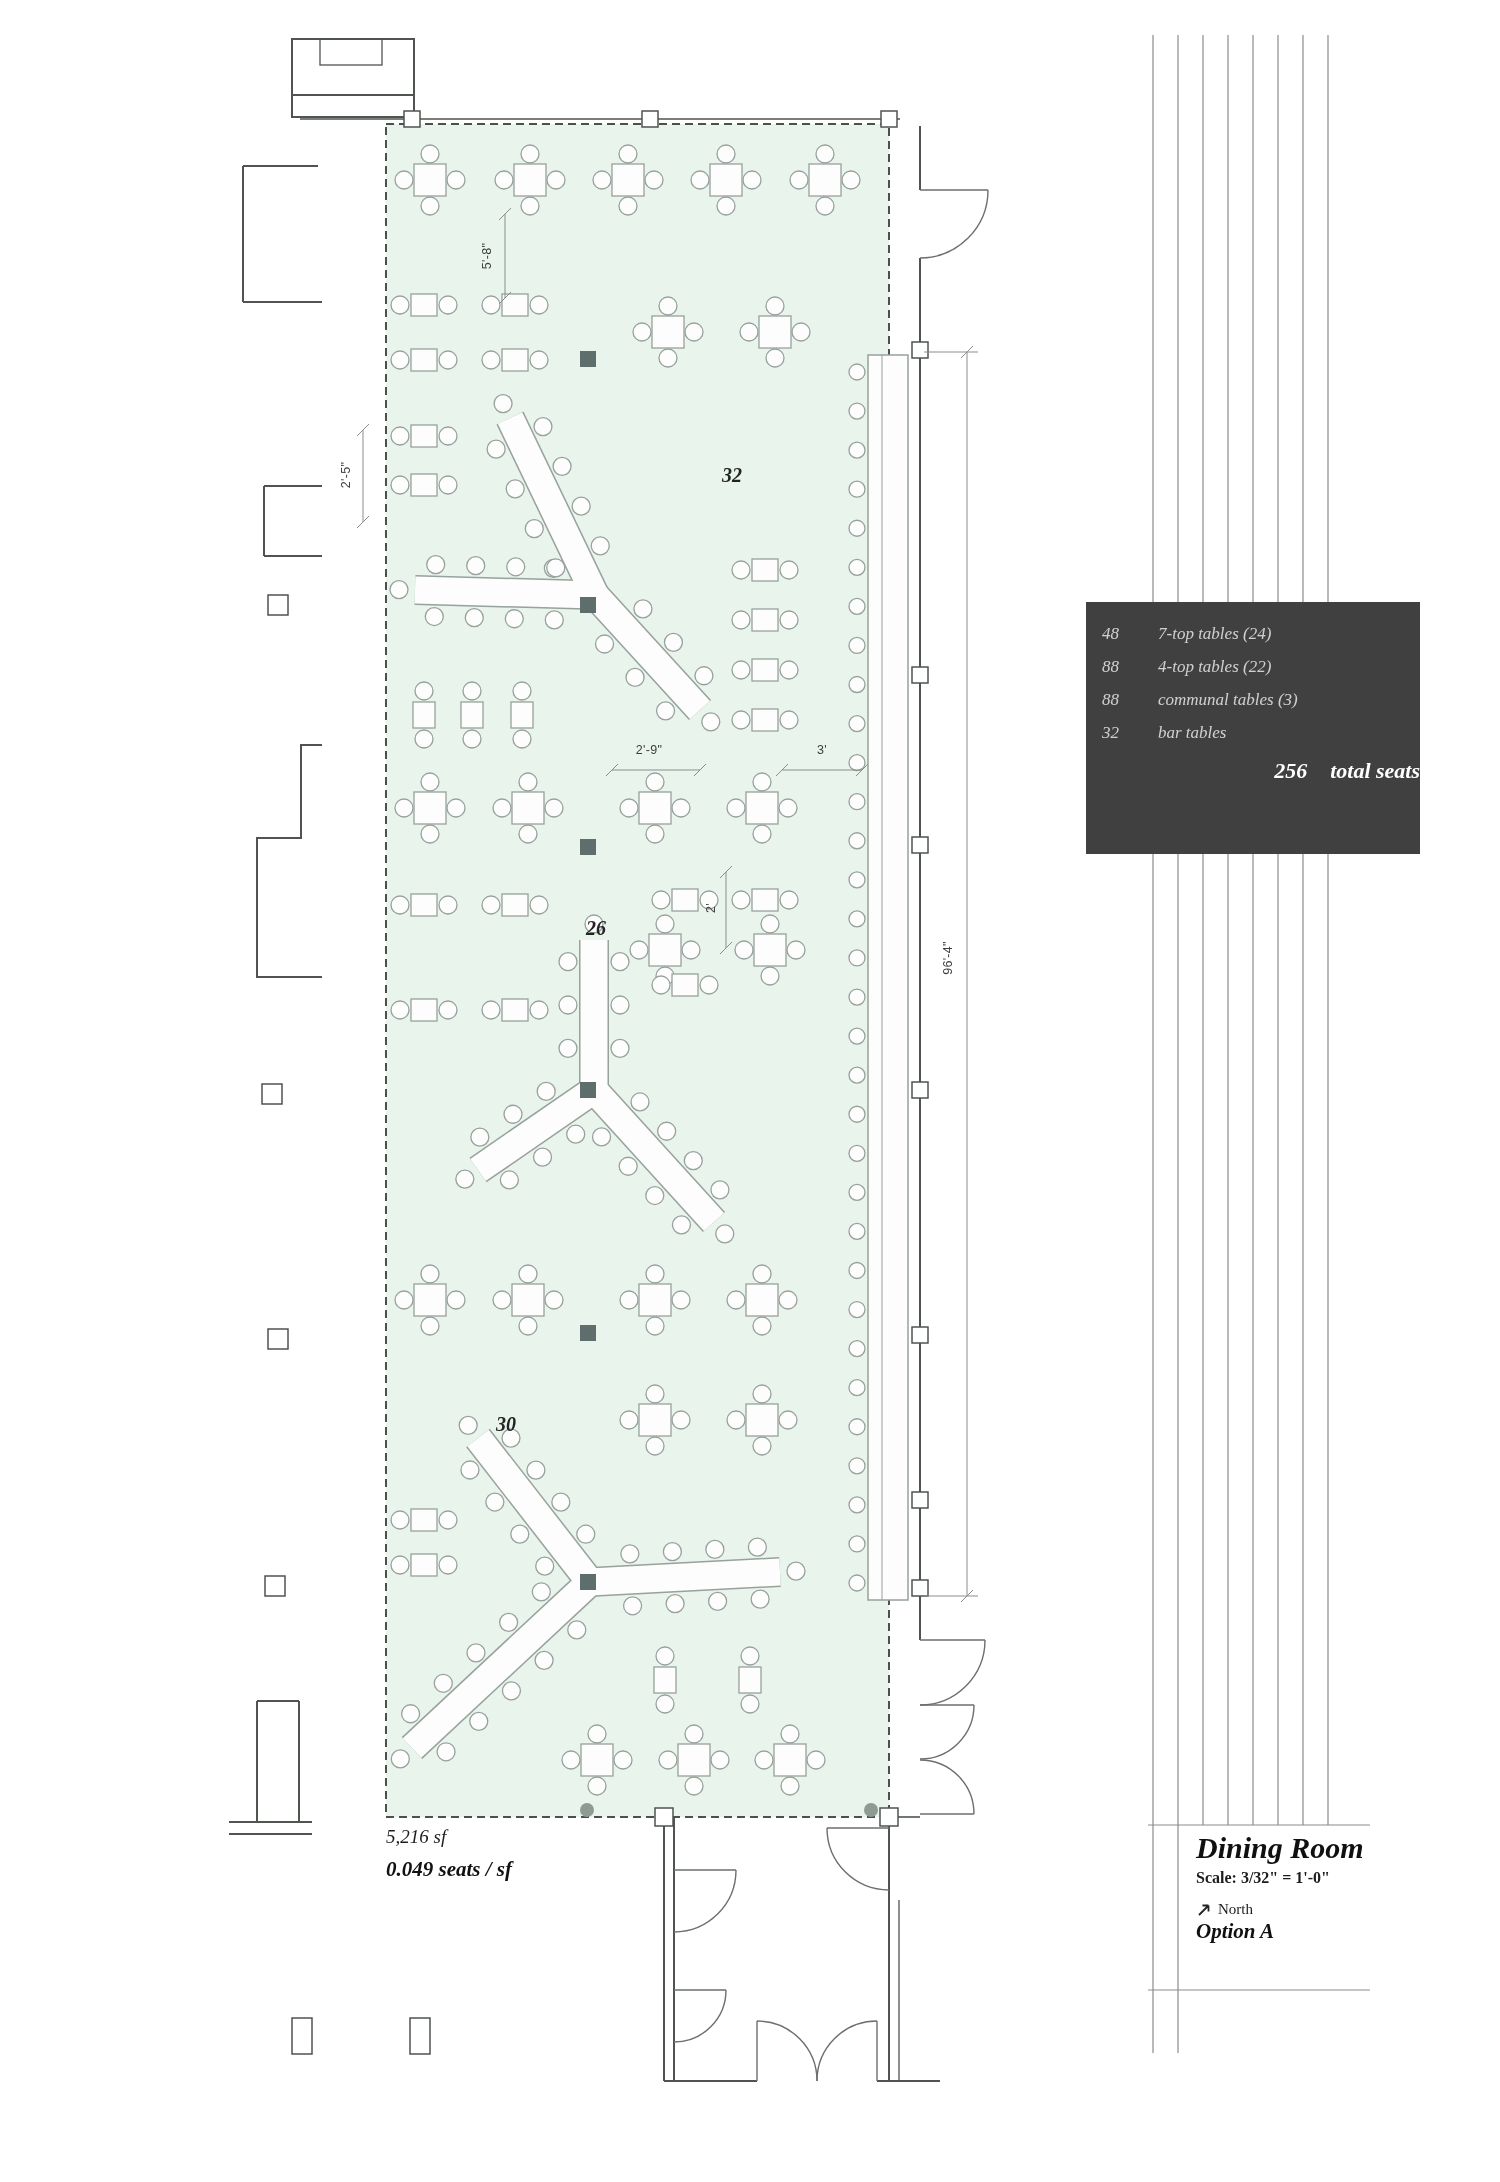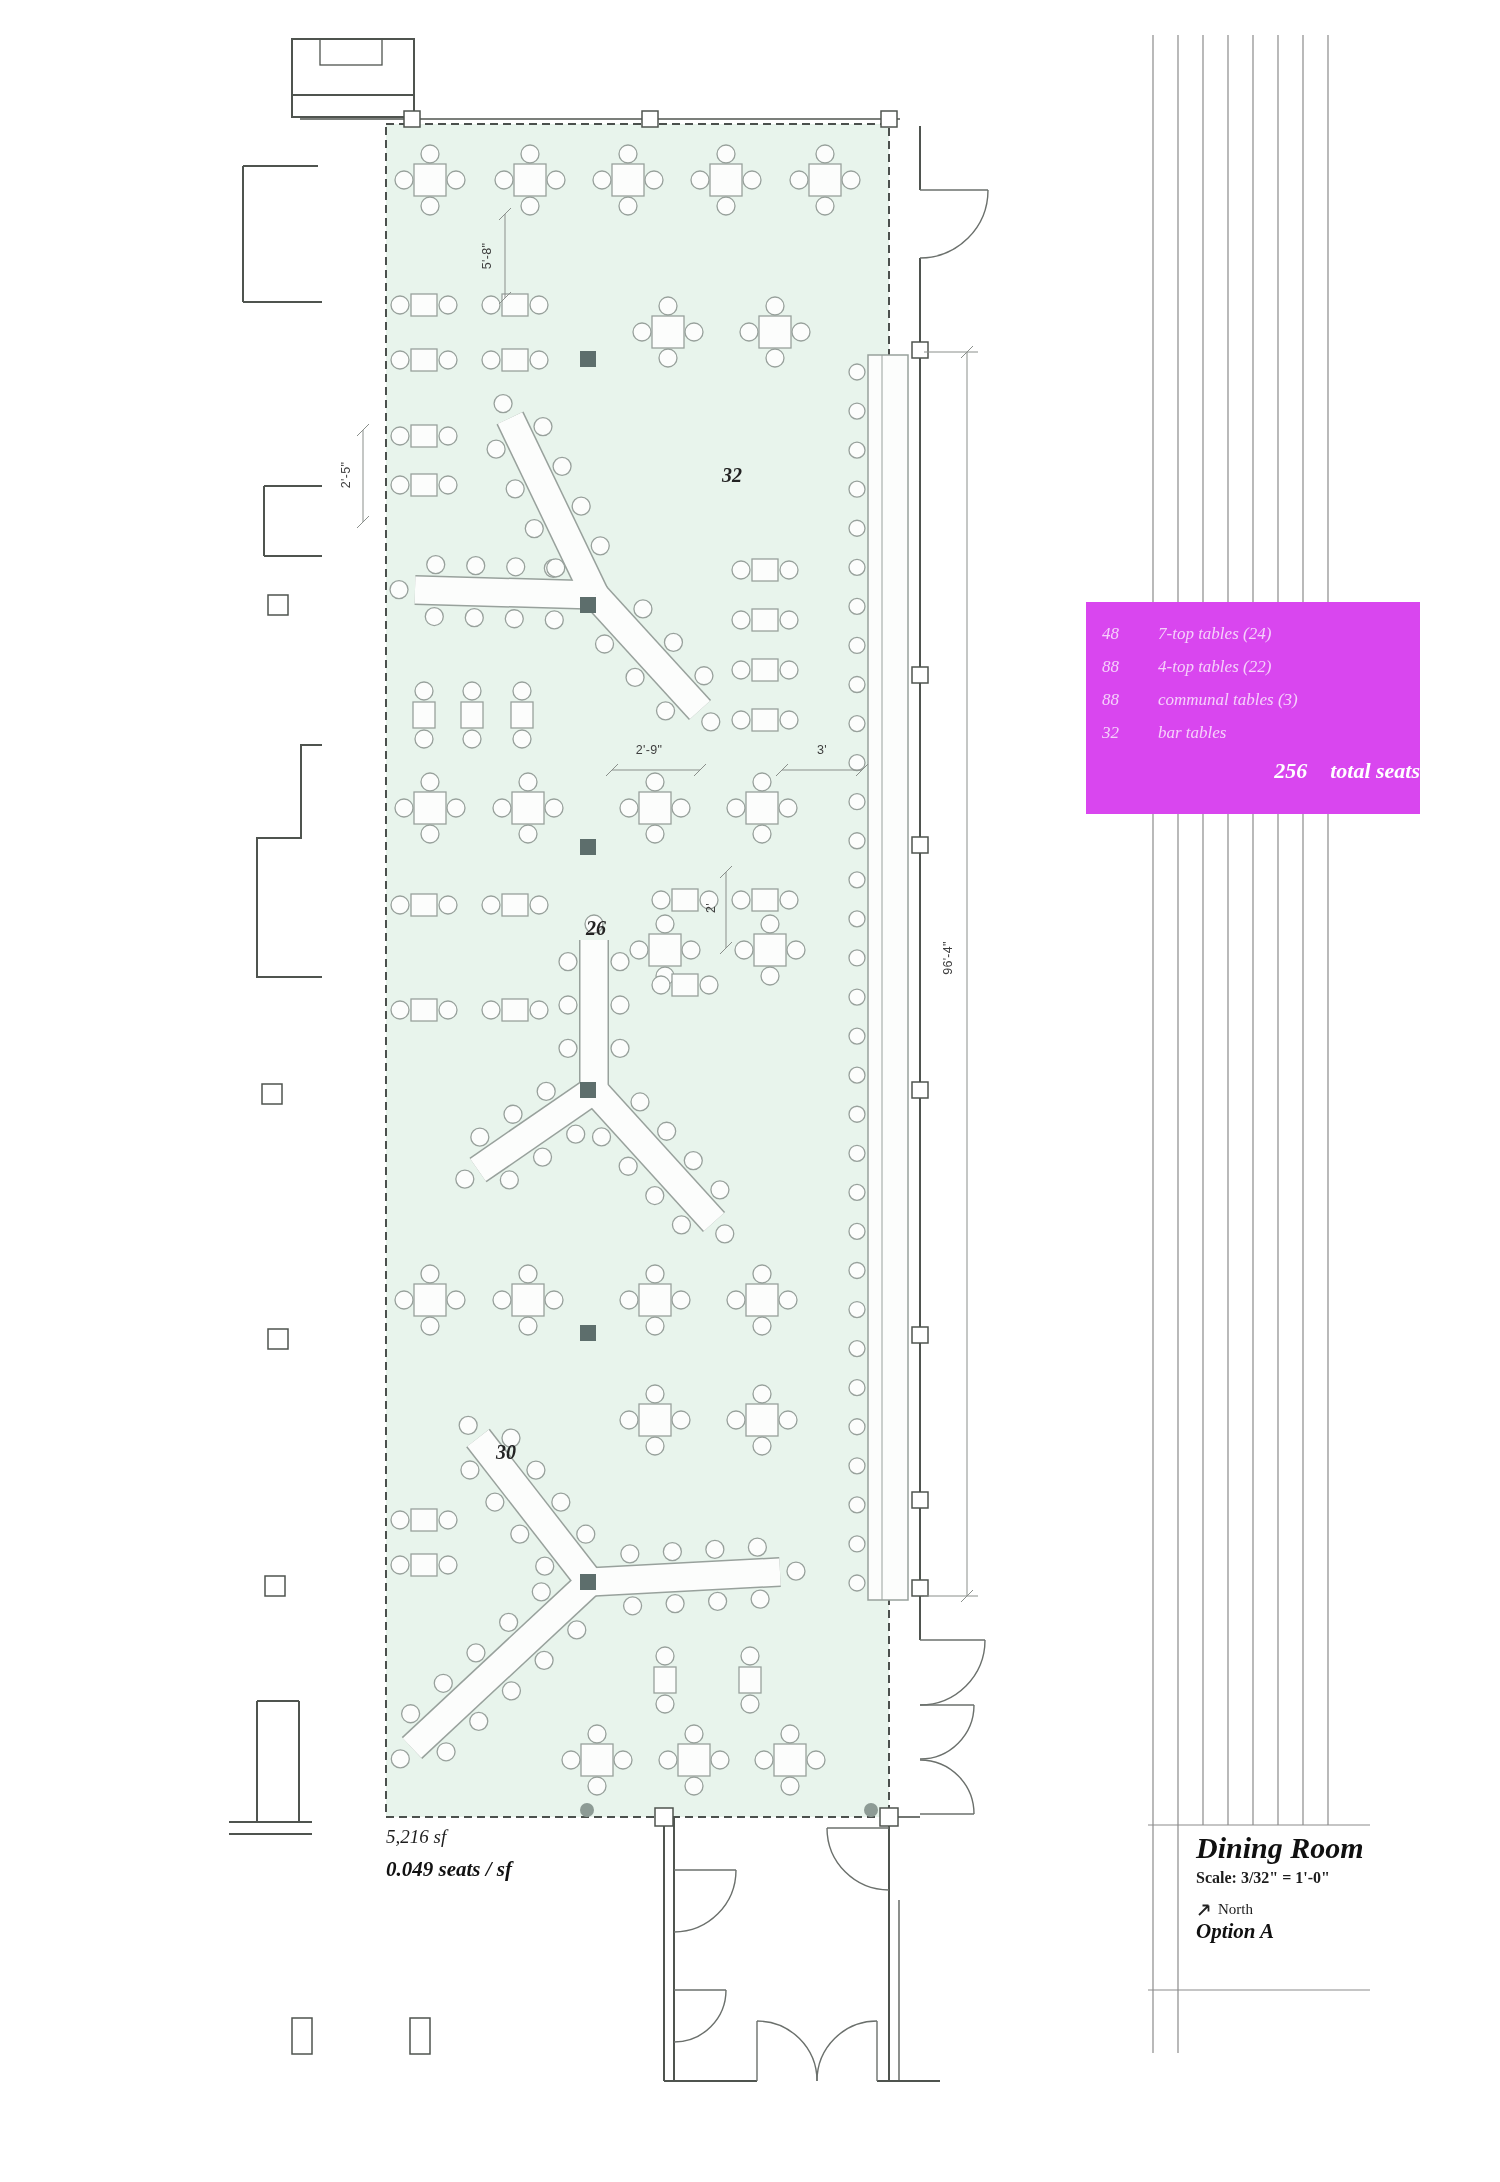--- a/index.html
+++ b/index.html
@@ -5,22 +5,22 @@
   html,body{margin:0;padding:0;}
   body{
     width:1500px;height:2182px;position:relative;background:#ffffff;
     font-family:"Liberation Serif",serif;overflow:hidden;
   }
   .sheet{position:absolute;left:0;top:0;width:1500px;height:2182px;}
   #plan-svg{position:absolute;left:0;top:0;}
 
   
   .legend{
-    position:absolute;left:1086px;top:602px;width:334px;height:212px;
-    background:#d946ef;box-sizing:border-box;padding:15px 0 0 16px;z-index:5;
+    position:absolute;left:1086px;top:602px;width:334px;height:252px;
+    background:#404040;box-sizing:border-box;padding:15px 0 0 16px;z-index:5;
   }
   .legend-row{display:flex;font-style:italic;font-size:17px;line-height:33px;color:rgba(255,255,255,0.75);}
   .legend-row .lc{width:56px;}
   .legend-total{display:flex;font-style:italic;font-weight:bold;font-size:22px;line-height:38px;color:#ffffff;margin-top:3px;justify-content:flex-end;}
   .legend-total .lc{width:56px;}
 
   
   .stats{position:absolute;left:386px;top:1826px;z-index:4;}
   .stat-area{font-style:italic;font-size:19px;color:#1d1d1d;}
   .stat-density{font-style:italic;font-weight:bold;font-size:21px;color:#111;margin-top:9px;}
@@ -611,21 +611,21 @@
       <span class="ll">bar tables</span>
     </div>
     <div class="legend-total">
       <span class="lc">256</span>
       <span class="ll">total seats</span>
     </div>
   </div>
 
   <div class="communal-label" id="clabel-0" style="left: 732px; top: 475px;">32</div>
   <div class="communal-label" id="clabel-1" style="left: 596px; top: 928px;">26</div>
-  <div class="communal-label" id="clabel-2" style="left: 506px; top: 1424px; margin-top: 28px;">30</div>
+  <div class="communal-label" id="clabel-2" style="left: 506px; top: 1424px;">30</div>
 
   <div class="dim-label" id="dim-0" style="left: 487px; top: 256px; transform: translate(-50%, -50%) rotate(-90deg);">5'-8"</div>
   <div class="dim-label" id="dim-1" style="left: 346px; top: 475px; transform: translate(-50%, -50%) rotate(-90deg);">2'-5"</div>
   <div class="dim-label" id="dim-2" style="left: 649px; top: 750px; transform: translate(-50%, -50%) rotate(0deg);">2'-9"</div>
   <div class="dim-label" id="dim-3" style="left: 822px; top: 750px; transform: translate(-50%, -50%) rotate(0deg);">3'</div>
   <div class="dim-label" id="dim-4" style="left: 711px; top: 908px; transform: translate(-50%, -50%) rotate(-90deg);">2'</div>
   <div class="dim-label" id="dim-5" style="left: 948px; top: 958px; transform: translate(-50%, -50%) rotate(-90deg);">96'-4"</div>
 
   <div class="stats">
     <div class="stat-area">5,216 sf</div>

